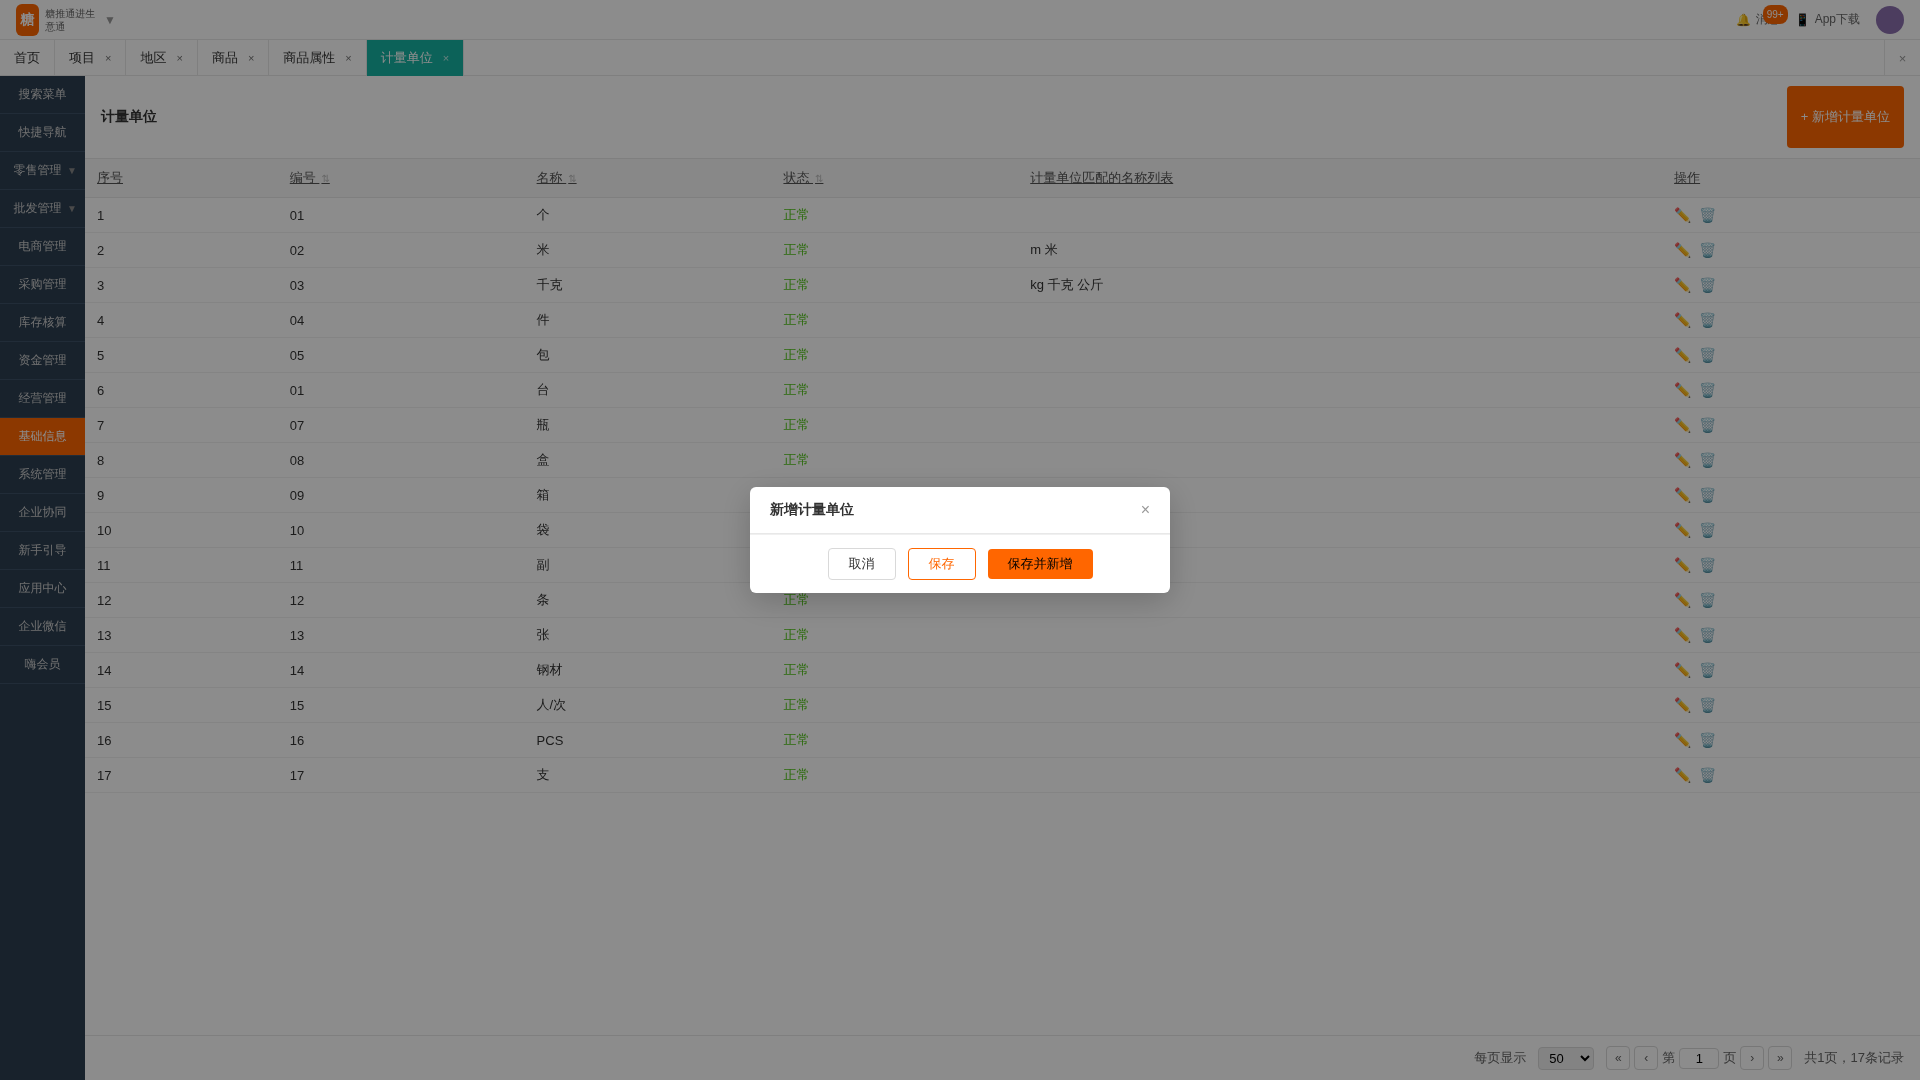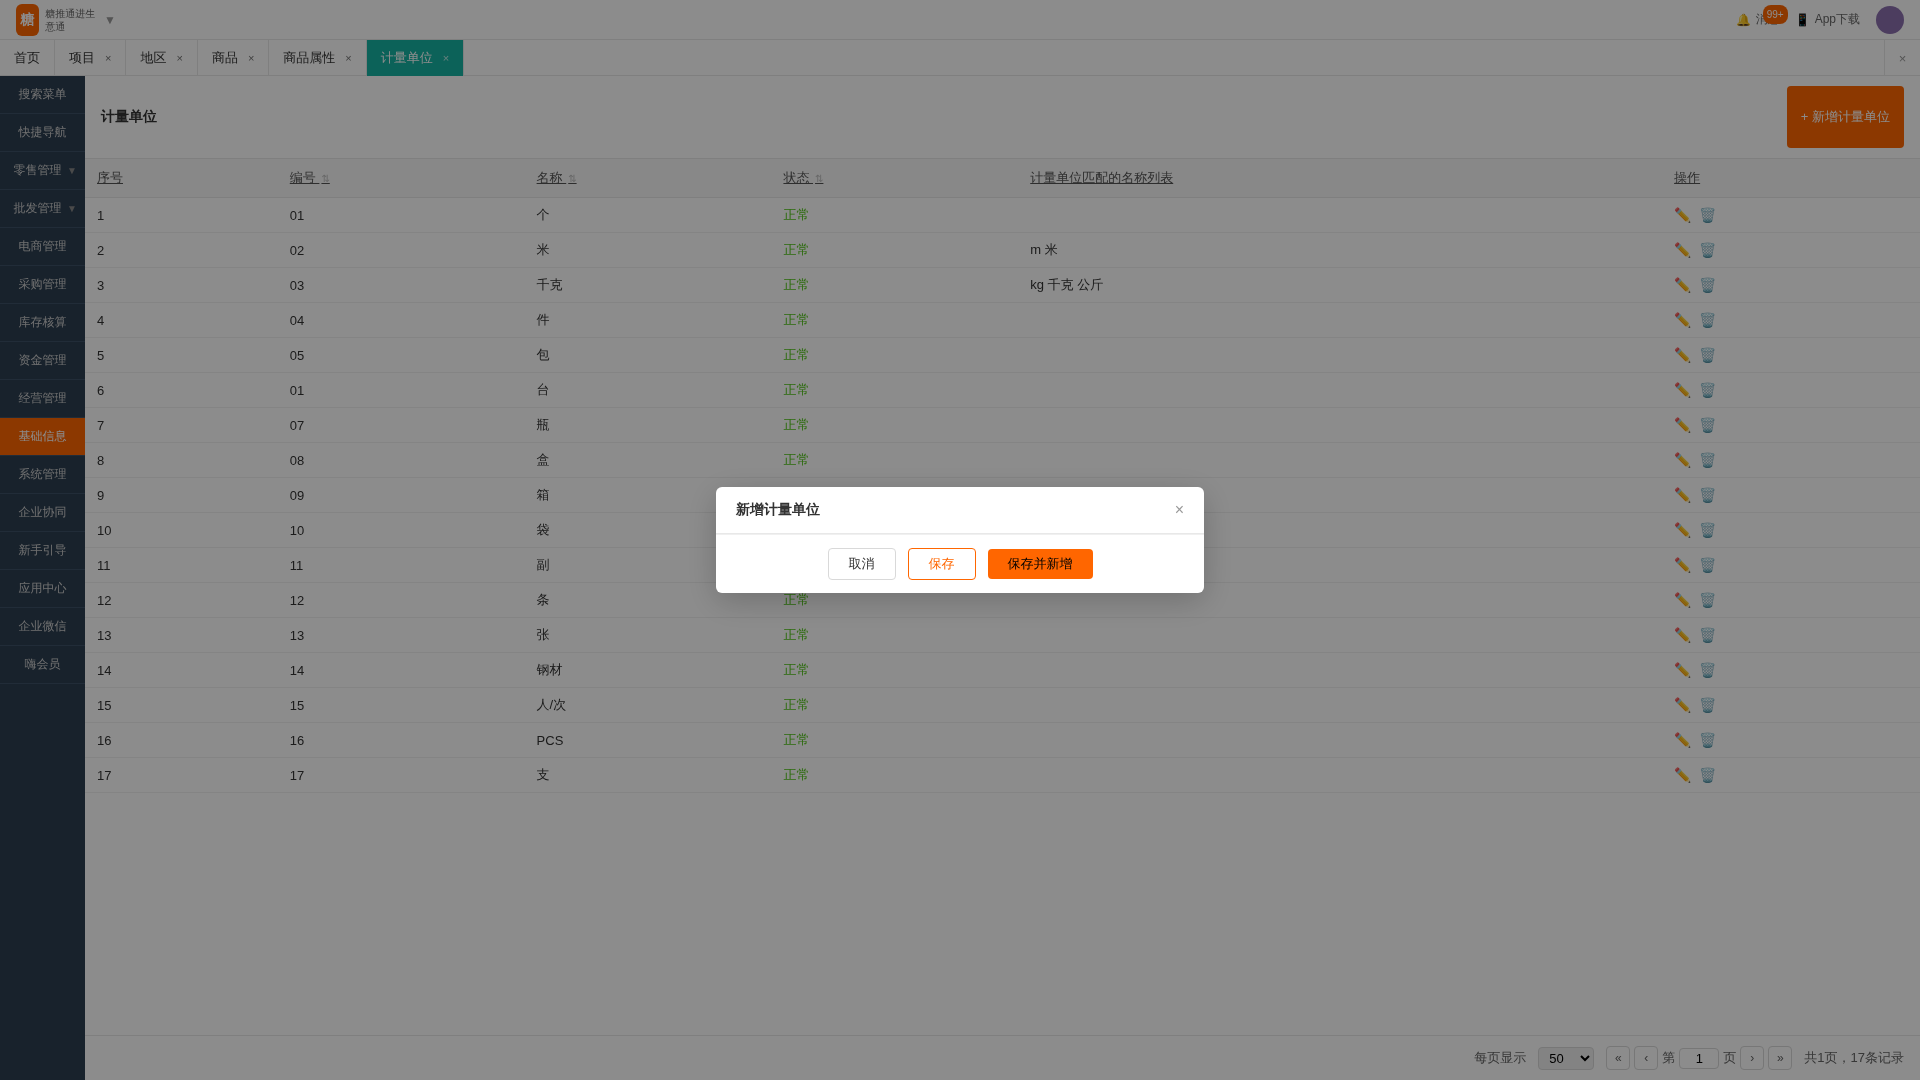--- a/index.html
+++ b/index.html
@@ -155,21 +155,21 @@
       top: 0; left: 0; right: 0; bottom: 0;
       background: rgba(0,0,0,0.45);
       z-index: 1000;
       display: flex;
       align-items: center;
       justify-content: center;
     }
     .modal {
       background: #fff;
       border-radius: 6px;
-      width: 488px;
+      width: 420px;
       box-shadow: 0 8px 32px rgba(0,0,0,0.2);
     }
     .modal-header {
       padding: 14px 20px;
       border-bottom: 1px solid #e8e8e8;
       display: flex;
       align-items: center;
       justify-content: space-between;
     }
     .modal-title { font-size: 14px; font-weight: bold; color: #333; }

